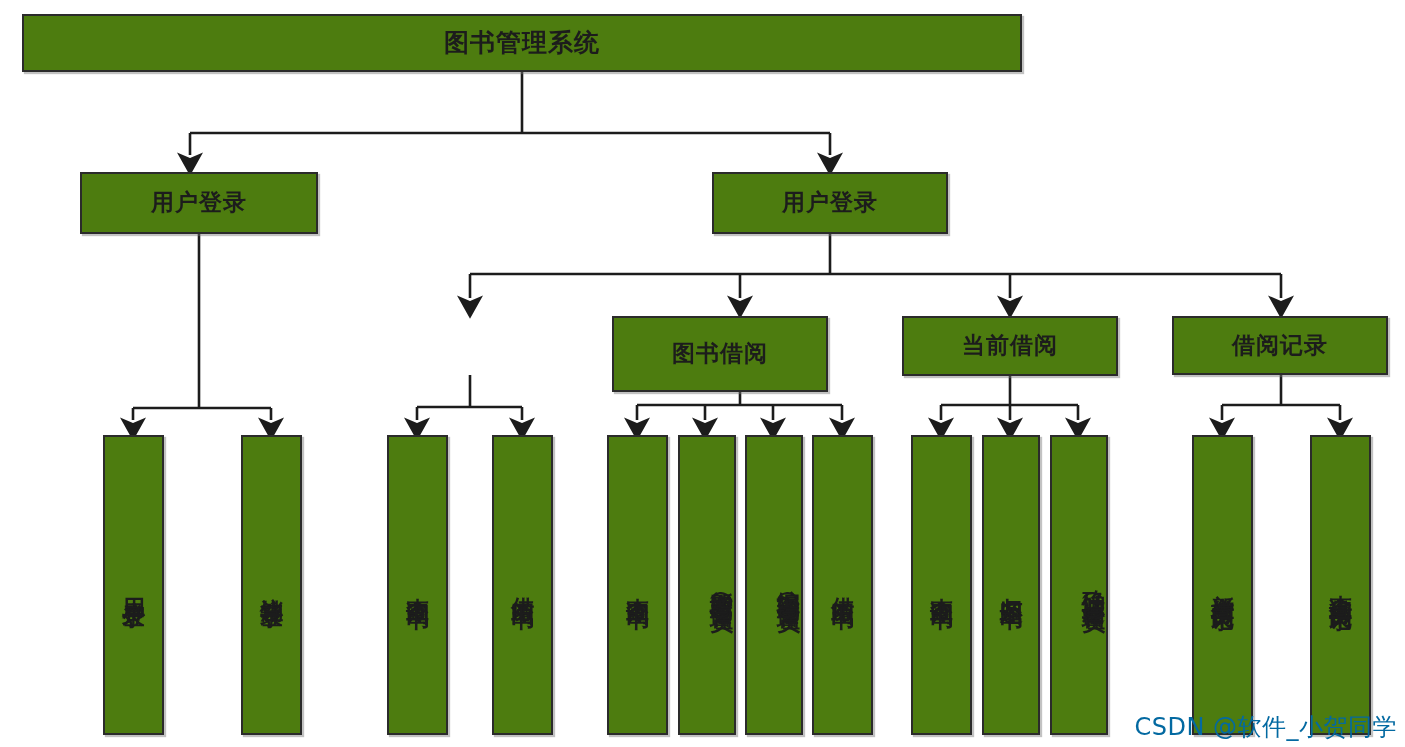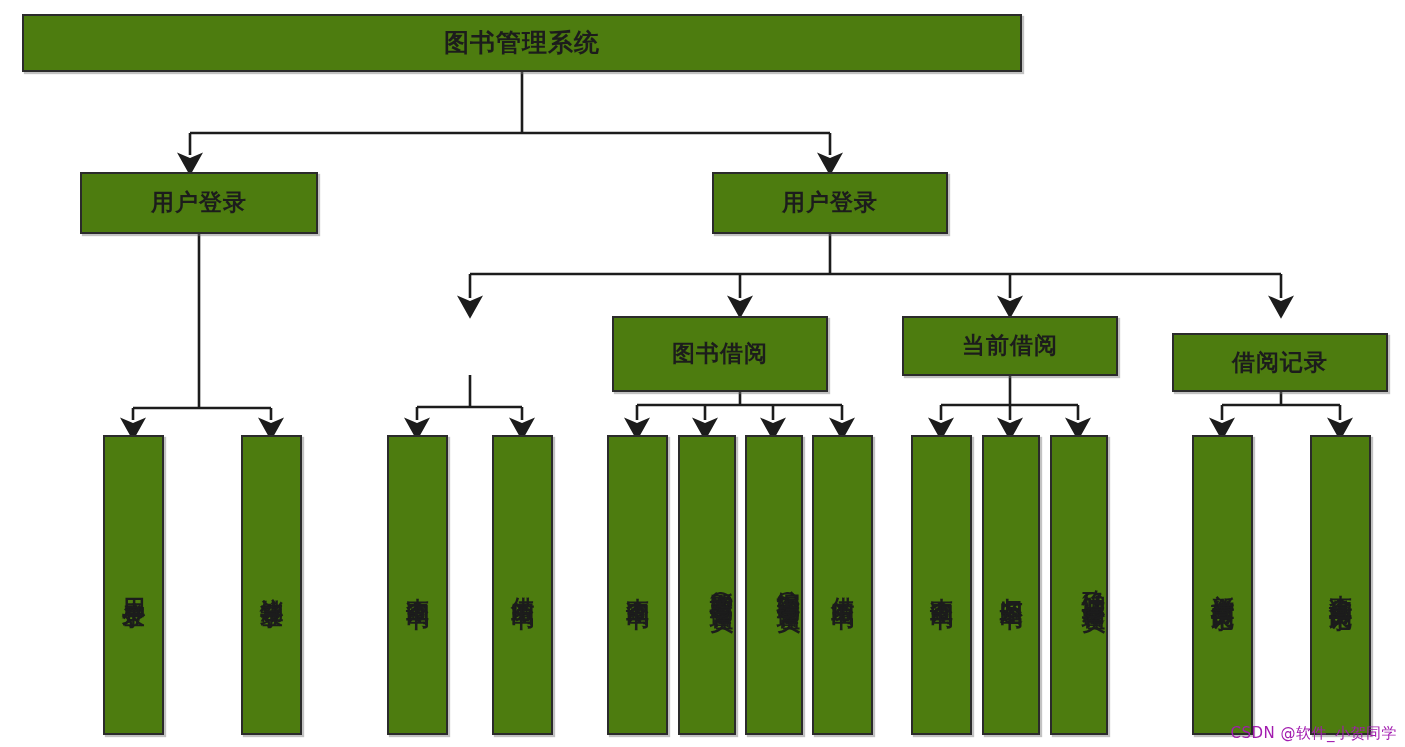--- a/index.html
+++ b/index.html
@@ -58,22 +58,22 @@
   .node.vert.midalign {
     align-items: center;
   }
   #root-node {
     font-size: 25px;
   }
   .watermark {
     position: absolute;
     right: 8px;
     bottom: 4px;
-    font-size: 15px;
-    color: #a21caf;
+    font-size: 24px;
+    color: #0369a1;
     letter-spacing: 0.5px;
     white-space: nowrap;
   }
 </style>
 </head>
 <body>
 
 <div id="canvas">
 
   <svg class="edges" viewBox="0 0 1405 747">
@@ -131,21 +131,21 @@
 
   <div class="node horiz" style="left:80px; top:172px; width:238px; height:62px;">用户登录</div>
 
   <div class="node horiz" style="left:712px; top:172px; width:236px; height:62px;">用户登录</div>
 
 
   <div class="node horiz" style="left:612px; top:316px; width:216px; height:76px;">图书借阅</div>
 
   <div class="node horiz" style="left:902px; top:316px; width:216px; height:60px;">当前借阅</div>
 
-  <div class="node horiz" style="left:1172px; top:316px; width:216px; height:59px;margin-top:17px;">借阅记录</div>
+  <div class="node horiz" style="left:1172px; top:316px; width:216px; height:59px;">借阅记录</div>
 
   <div class="node vert midalign" style="left:103px; top:435px; width:61px; height:300px;">用户登录</div>
 
   <div class="node vert midalign" style="left:241px; top:435px; width:61px; height:300px;">注销登录</div>
 
   <div class="node vert midalign" style="left:387px; top:435px; width:61px; height:300px;">查询图书</div>
 
   <div class="node vert midalign" style="left:492px; top:435px; width:61px; height:300px;">借阅图书</div>
 
   <div class="node vert midalign" style="left:607px; top:435px; width:61px; height:300px;">查询图书</div>

